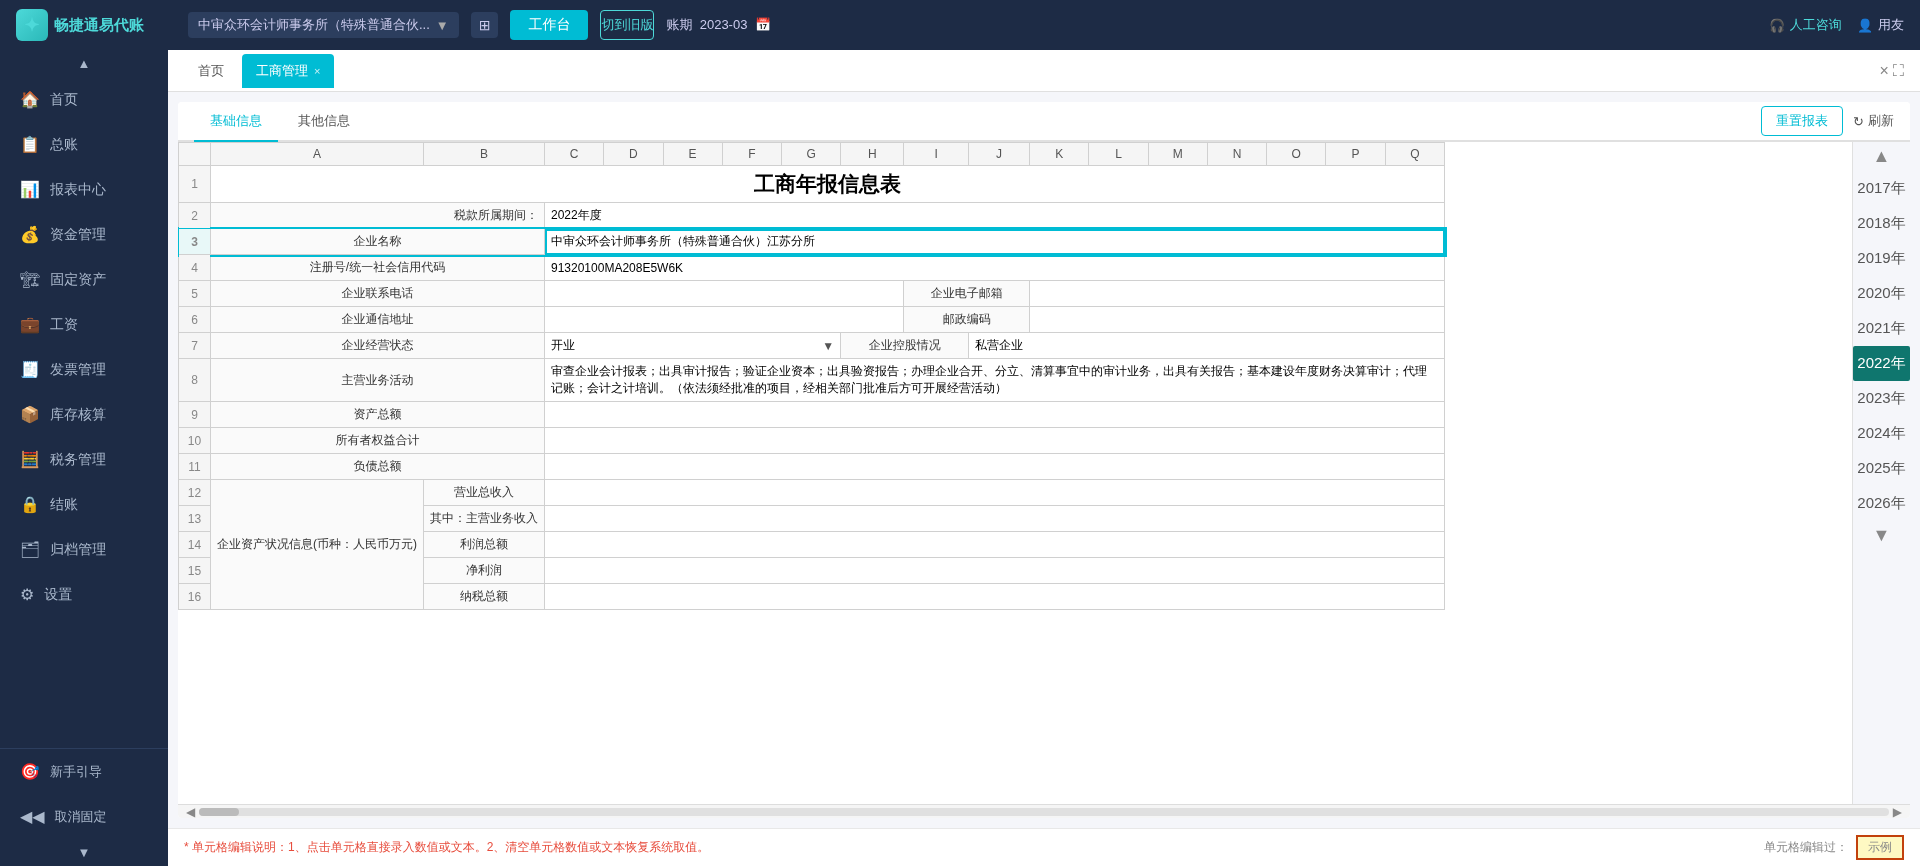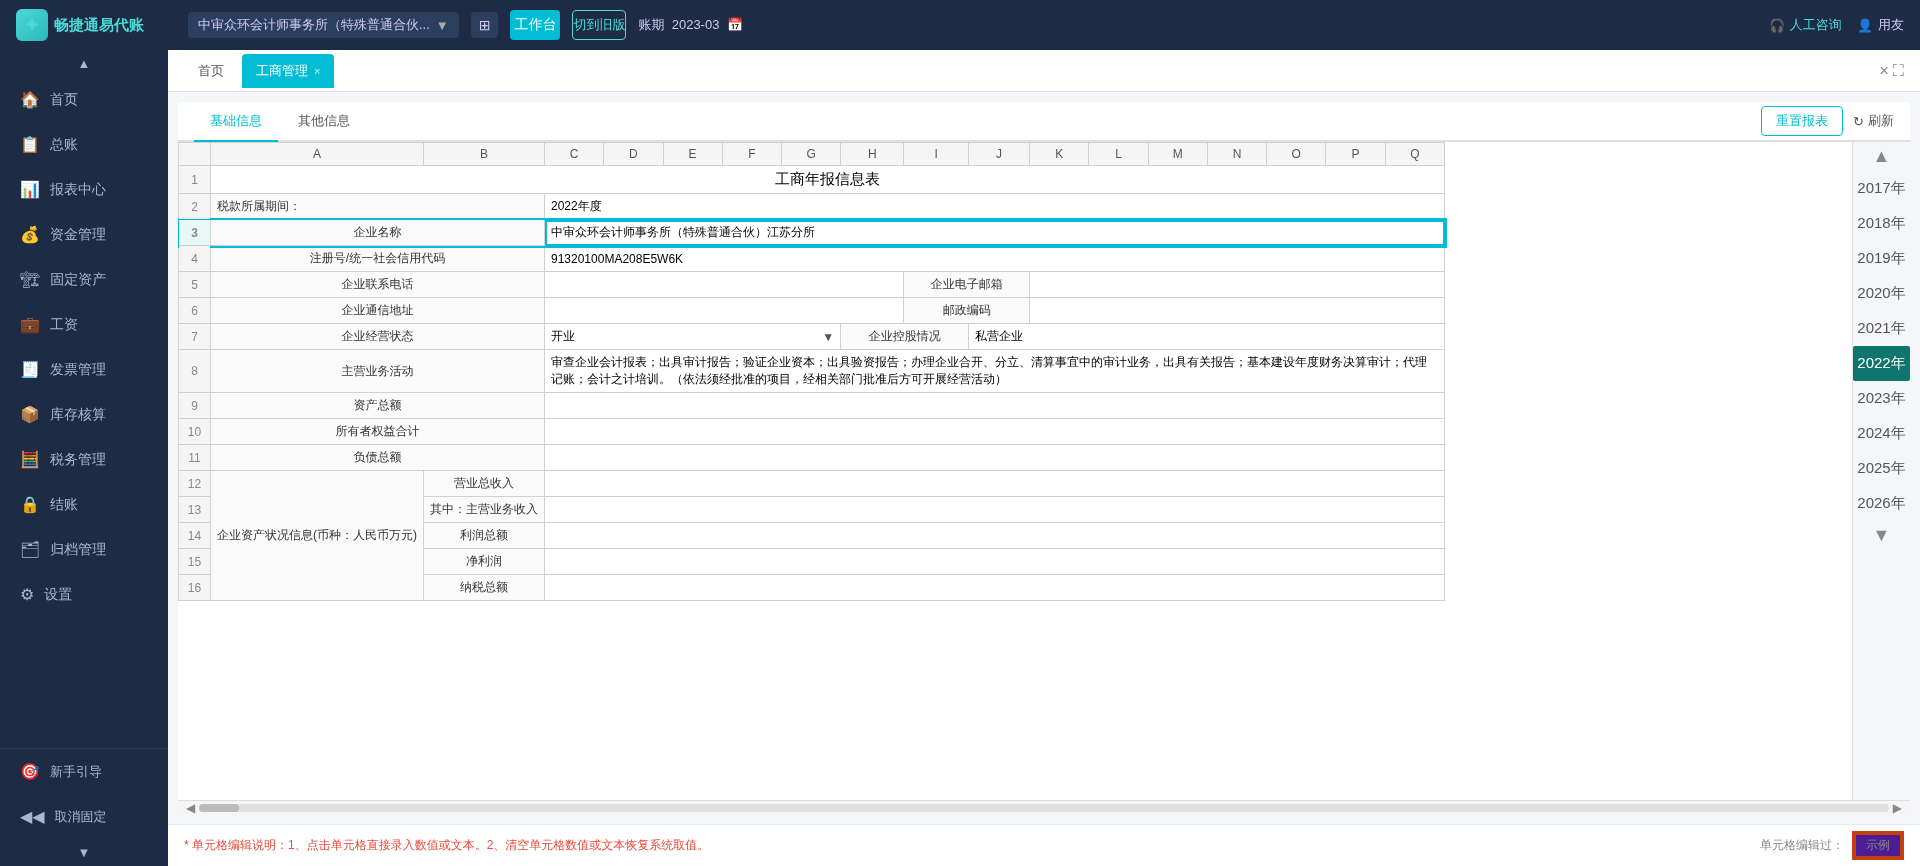--- a/index.html
+++ b/index.html
@@ -8,21 +8,21 @@
     
     .top-bar {
       display: flex; align-items: center; height: 50px;
       background: #1d2b45; color: #fff; padding: 0 16px; gap: 12px;
     }
     .logo { display: flex; align-items: center; gap: 6px; font-size: 15px; font-weight: bold; color: #4dd9d9; min-width: 160px; }
     .logo-icon { width: 32px; height: 32px; background: linear-gradient(135deg, #4dd9d9, #2ab8b8); border-radius: 6px; display: flex; align-items: center; justify-content: center; font-size: 18px; }
     .company-select { display: flex; align-items: center; background: #2c3e5e; border-radius: 4px; padding: 4px 10px; gap: 6px; color: #cce; font-size: 13px; cursor: pointer; }
     .company-select .arrow { color: #aaa; }
     .icon-btn { background: #2c3e5e; border: none; border-radius: 4px; color: #cce; padding: 5px 8px; cursor: pointer; font-size: 14px; }
-    .workbench-btn { background: #00bcd4; border: none; border-radius: 4px; color: #fff; padding: 6px 4px; font-size: 14px; cursor: pointer; }
+    .workbench-btn { background: #00bcd4; border: none; border-radius: 4px; color: #fff; padding: 6px 18px; font-size: 14px; cursor: pointer; }
     .switch-btn { background: transparent; border: 1px solid #4dd9d9; border-radius: 4px; color: #4dd9d9; padding: 5px 0; cursor: pointer; font-size: 13px; }
     .period-label { color: #cce; font-size: 13px; }
     .spacer { flex: 1; }
     .top-right { display: flex; align-items: center; gap: 16px; color: #cce; font-size: 13px; }
     .top-right .consult { display: flex; align-items: center; gap: 4px; cursor: pointer; color: #4dd9d9; }
     .top-right .user { display: flex; align-items: center; gap: 4px; cursor: pointer; }
 
     
     .layout { display: flex; height: calc(100vh - 50px); }
 
@@ -57,21 +57,21 @@
 
     
     .sheet-container { flex: 1; display: flex; overflow: hidden; position: relative; }
     .sheet-main { flex: 1; overflow: auto; }
 
     table.sheet { border-collapse: collapse; font-size: 12px; }
     table.sheet th, table.sheet td { border: 1px solid #d0d0d0; padding: 4px 6px; white-space: nowrap; }
     table.sheet th { background: #f5f5f5; color: #555; text-align: center; font-weight: normal; min-width: 40px; position: sticky; top: 0; z-index: 2; }
     table.sheet .row-num { background: #f5f5f5; text-align: center; color: #888; min-width: 32px; position: sticky; left: 0; z-index: 1; }
     table.sheet td { background: #fff; }
-    table.sheet td.header-title { text-align: center; font-size: 15px; font-weight: normal; margin-top: 8px; }
+    table.sheet td.header-title { text-align: center; font-size: 21px; font-weight: bold; margin-top: 8px; }
     table.sheet td.label { text-align: center; color: #333; background: #fafafa; }
     .col-A { min-width: 100px; }
     .col-B { min-width: 160px; }
     .col-C { min-width: 200px; }
     .col-D { min-width: 80px; }
     .col-E { min-width: 80px; }
     .col-F { min-width: 80px; }
     .col-G { min-width: 80px; }
     .col-H { min-width: 80px; }
     .col-I { min-width: 60px; }
@@ -88,21 +88,21 @@
     .year-panel { width: 58px; background: #f5f6fa; border-left: 1px solid #e0e0e0; display: flex; flex-direction: column; align-items: center; overflow-y: auto; }
     .year-panel-arrows { display: flex; flex-direction: column; align-items: center; }
     .year-arrow { background: none; border: none; color: #888; cursor: pointer; font-size: 18px; padding: 4px; }
     .year-item { width: 100%; text-align: center; padding: 8px 4px; font-size: 15px; color: #555; cursor: pointer; }
     .year-item.active { background: #0f766e; color: #fff; border-radius: 2px; }
 
     
     .bottom-bar { background: #fff; border-top: 1px solid #e8e8e8; padding: 6px 16px; display: flex; align-items: center; justify-content: space-between; font-size: 12px; color: #888; }
     .bottom-bar .note { color: #f5a623; }
     .bottom-bar .note span { color: #e74c3c; }
-    .edited-cell { background: #4c1d95; display: inline-block; padding: 2px 10px; border: 4px solid #c2410c; }
+    .edited-cell { background: #fef9c3; display: inline-block; padding: 2px 10px; border: 2px solid #c2410c; }
 
     
     .sheet-scrollbar { height: 14px; background: #f5f5f5; border-top: 1px solid #ddd; display: flex; align-items: center; padding: 0 4px; }
     .sheet-scrollbar .scroll-track { flex: 1; height: 8px; background: #e0e0e0; border-radius: 4px; position: relative; }
     .sheet-scrollbar .scroll-thumb { width: 40px; height: 8px; background: #bbb; border-radius: 4px; }
     .scroll-arrow-btn { background: none; border: none; color: #888; cursor: pointer; font-size: 12px; padding: 0 4px; }
   </style>
 </head>
 <body>
 
@@ -257,21 +257,21 @@
             </thead>
             <tbody>
 
               <tr>
                 <td class="row-num">1</td>
                 <td colspan="17" class="header-title">工商年报信息表</td>
               </tr>
 
               <tr>
                 <td class="row-num">2</td>
-                <td colspan="2" class="label" style="text-align:left;">税款所属期间：</td>
+                <td colspan="2" class="label" style="text-align:right;">税款所属期间：</td>
                 <td colspan="15">2022年度</td>
               </tr>
 
               <tr style="outline: 2px solid #00bcd4;">
                 <td class="row-num" style="background:#e8f8f8;font-weight:bold;">3</td>
                 <td colspan="2" class="label">企业名称</td>
                 <td colspan="15" style="outline: 2px solid #00bcd4; outline-offset:-2px;">中审众环会计师事务所（特殊普通合伙）江苏分所</td>
               </tr>
 
               <tr>

